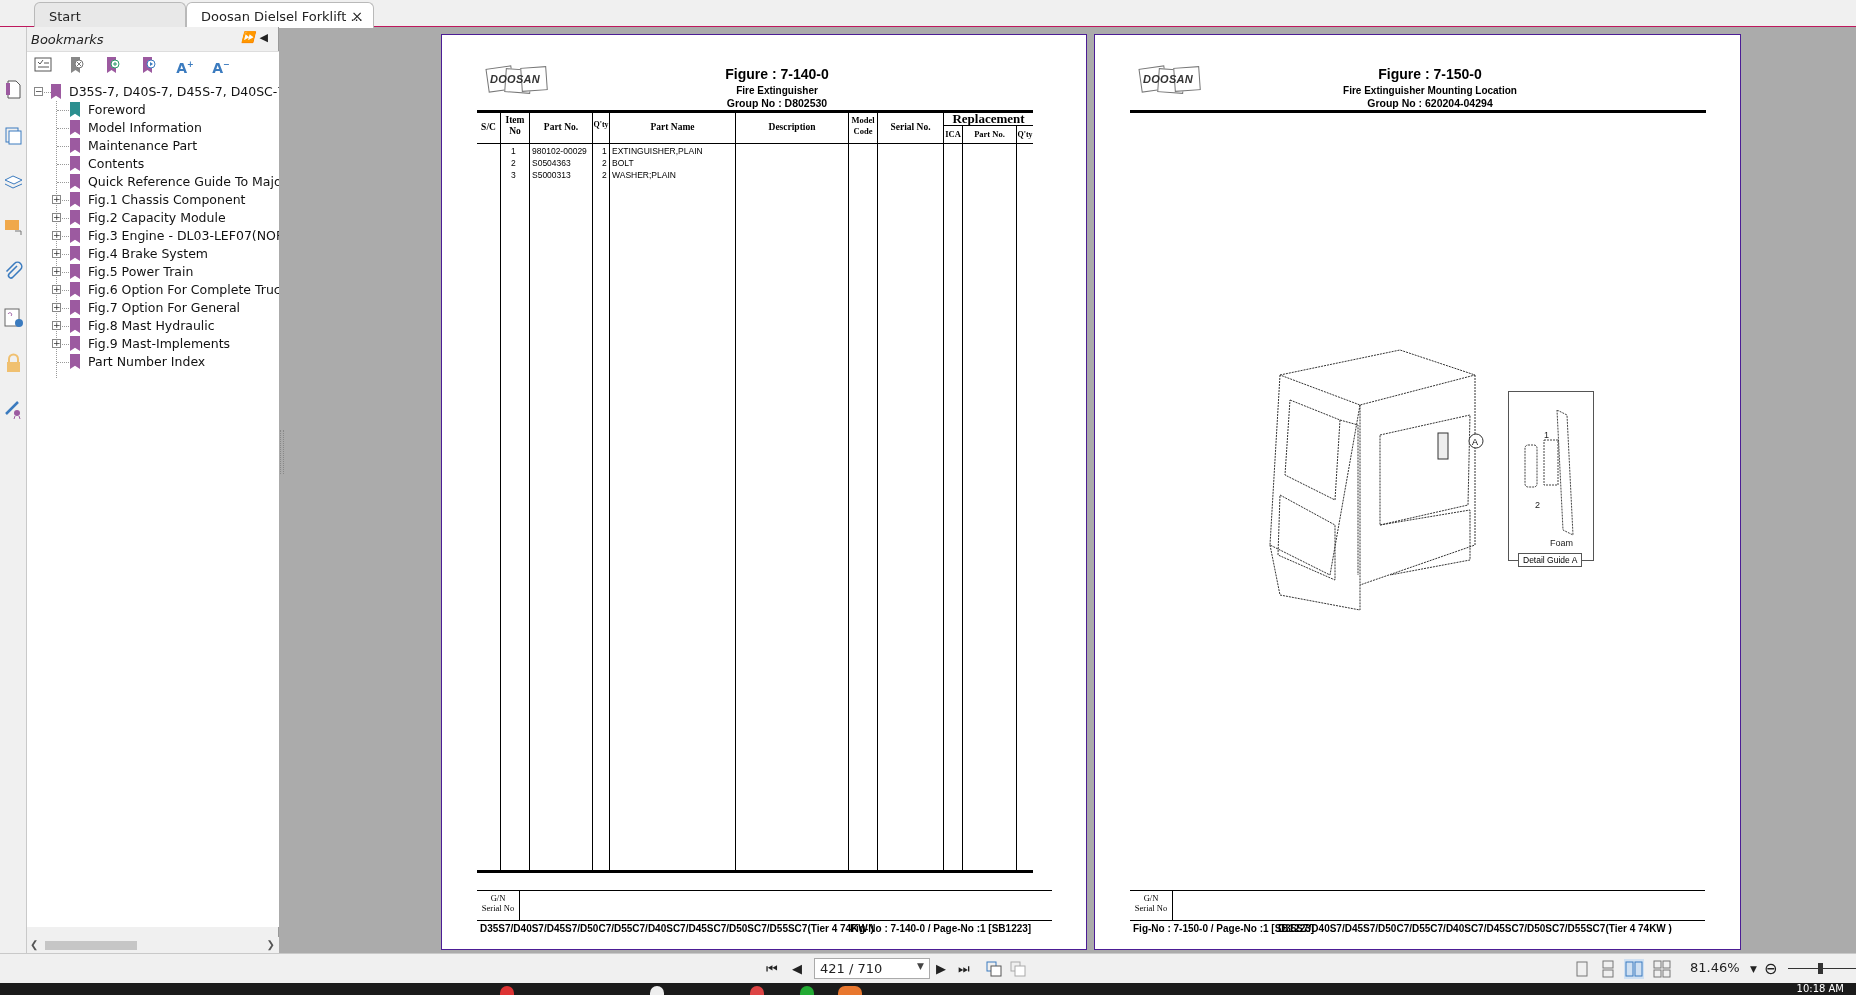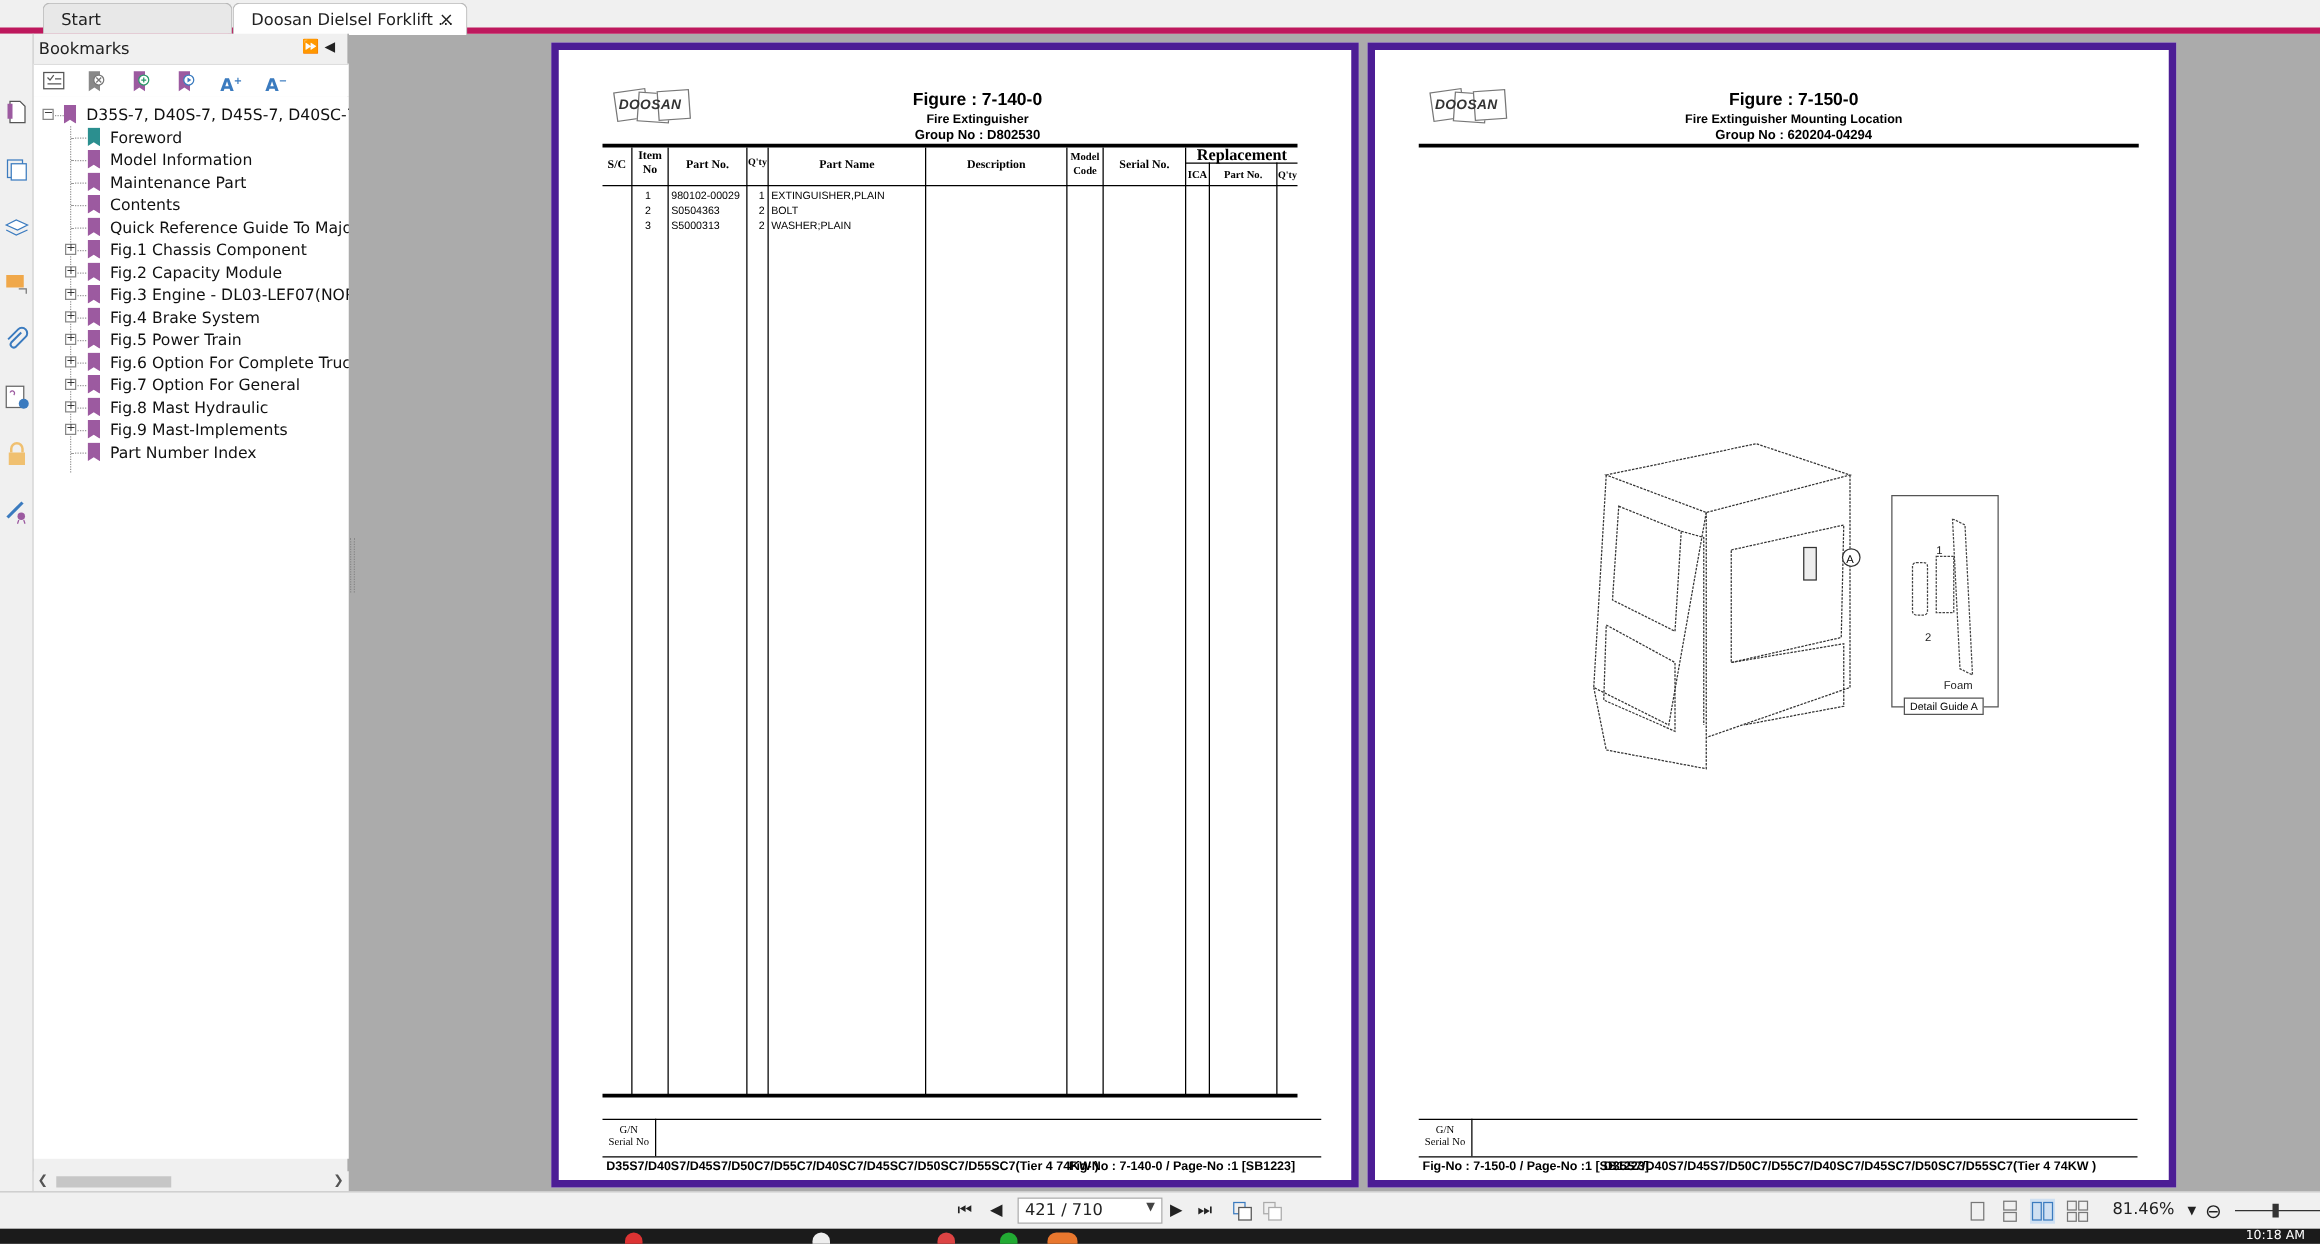--- a/index.html
+++ b/index.html
@@ -1,50 +1,50 @@
 <!DOCTYPE html>
 <html><head>
 <meta charset="utf-8">
 <style>
   * { box-sizing: border-box; margin: 0; padding: 0; }
   html, body { width: 1856px; height: 995px; overflow: hidden; background: #ababab; font-family: "DejaVu Sans", sans-serif; }
   .app { position: absolute; left: 0; top: 0; width: 1856px; height: 995px; }
 
   
-  .tabbar { position: absolute; left: 0; top: 0; width: 1856px; height: 27px; background: #f0f0f0; border-bottom: 5px solid #be185d; }
+  .tabbar { position: absolute; left: 0; top: 0; width: 1856px; height: 27px; background: #f0f0f0; border-bottom: 1px solid #be185d; }
   .tab { position: absolute; top: 2px; height: 25px; border: 1px solid #b9b9b9; border-bottom: none; border-radius: 6px 6px 0 0; background: #e8e8e8; font-size: 13px; color: #222; padding: 6px 0 0 14px; }
   .tab.start { left: 34px; width: 152px; }
   .tab.doc { left: 186px; width: 188px; background: #fff; height: 26px; }
   .tab .close { position: absolute; right: 10px; top: 5px; font-size: 14px; color: #222; }
 
   
   .rail { position: absolute; left: 0; top: 27px; width: 27px; height: 926px; background: #f0f0f0; border-right: 1px solid #c9c9c9; }
   .rail .ri { position: absolute; left: 3px; width: 21px; height: 21px; }
 
   
   .bm-panel { position: absolute; left: 27px; top: 27px; width: 252px; height: 926px; background: #f0f0f0; border-right: 1px solid #999; }
-  .bm-head { height: 24px; font-size: 13px; color: #222; padding: 5px 0 0 4px; position: relative; }
+  .bm-head { height: 24px; font-size: 13px; color: #222; padding: 5px 0 0 4px; position: relative; font-style: italic; }
   .bm-head .ctrl { position: absolute; right: 6px; top: 4px; font-size: 11px; color: #222; letter-spacing: 4px; }
   .bm-toolbar { position: absolute; top: 24px; left: 0; width: 252px; height: 26px; background: #fff; border-top: 1px solid #ddd; }
   .bm-toolbar .tb { position: absolute; top: 4px; width: 20px; height: 18px; font-size: 14px; font-weight: bold; text-align: center; line-height: 18px; }
   .bm-tree { position: absolute; top: 50px; left: 0; width: 252px; height: 850px; background: #fff; overflow: hidden; }
   .bm-row { position: absolute; left: 0; height: 18px; width: 252px; font-size: 12.5px; color: #111; white-space: nowrap; }
   .bm-row .exp { position: absolute; top: 4px; width: 9px; height: 9px; border: 1px solid #888; background: #fff; font-size: 9px; line-height: 7px; text-align: center; color: #333; }
   .bm-row .flag { position: absolute; top: 1px; width: 10px; height: 15px; background: #9c5aa0; clip-path: polygon(0 0,100% 0,100% 100%,50% 78%,0 100%); }
   .bm-row .flag.teal { background: #2b8f8f; }
   .bm-row .lbl { position: absolute; top: 1px; }
   .bm-row .dots { position: absolute; top: 9px; height: 1px; border-top: 1px dotted #999; }
   .bm-vline { position: absolute; border-left: 1px dotted #999; }
   .bm-hscroll { position: absolute; left: 0; bottom: 0; width: 252px; height: 16px; background: #f0f0f0; }
   .bm-hscroll .thumb { position: absolute; left: 18px; top: 4px; width: 92px; height: 9px; background: #c6c6c6; }
   .bm-hscroll .arr { position: absolute; top: 2px; font-size: 10px; color: #555; }
   .splitter { position: absolute; left: 280px; top: 430px; width: 4px; height: 44px; border-left: 1px dotted #888; border-right: 1px dotted #888; }
 
   
-  .page { position: absolute; background: #fff; border: 6px solid #4c1d95; }
+  .page { position: absolute; background: #fff; border: 1px solid #4c1d95; }
   .page.p1 { left: 441px; top: 34px; width: 646px; height: 916px; }
   .page.p2 { left: 1094px; top: 34px; width: 647px; height: 916px; }
 
   .logo { position: absolute; width: 62px; height: 30px; }
   .logo .sq { position: absolute; width: 26px; height: 24px; border: 1px solid #777; background: #fff; }
   .logo .txt { position: absolute; left: 3px; top: 8px; font: italic bold 11px "Liberation Sans", sans-serif; color: #333; letter-spacing: 0.3px; }
 
   .fig-title { position: absolute; text-align: center; font-family: "Liberation Sans", sans-serif; color: #000; }
   .fig-title .t1 { font-size: 14px; font-weight: bold; }
   .fig-title .t2 { font-size: 10px; font-weight: bold; margin-top: 3px; }

